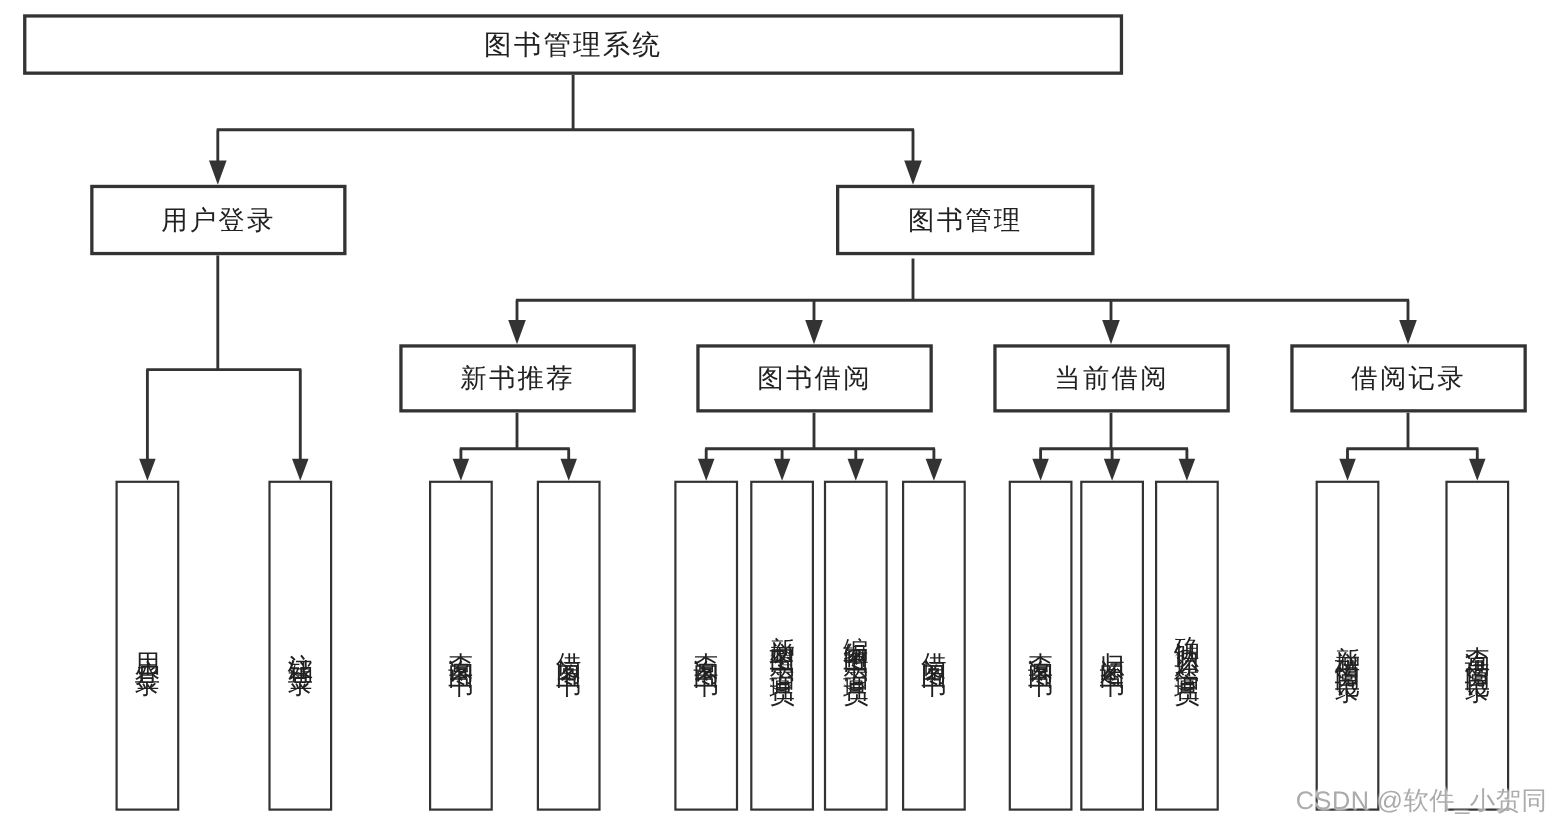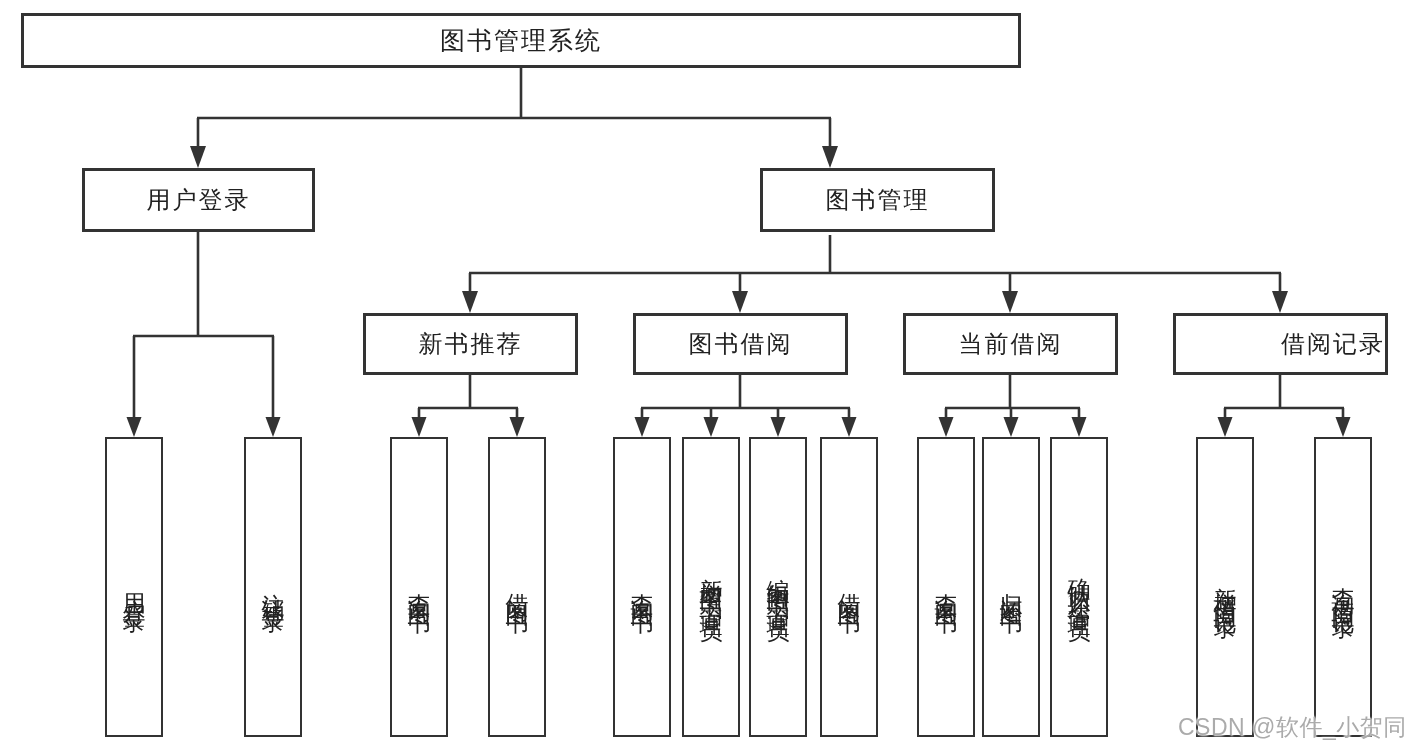--- a/index.html
+++ b/index.html
@@ -102,21 +102,21 @@
 
   <div class="node h-node" style="left:363px; top:313px; width:215px; height:62px;">
     <span>新书推荐</span>
   </div>
   <div class="node h-node" style="left:903px; top:313px; width:215px; height:62px;">
     <span>当前借阅</span>
   </div>
   <div class="node h-node" style="left:633px; top:313px; width:215px; height:62px;">
     <span>图书借阅</span>
   </div>
-  <div class="node h-node" style="left:1173px; top:313px; width:215px; height:62px;justify-content:flex-end;">
+  <div class="node h-node" style="left:1173px; top:313px; width:215px; height:62px;">
     <span>借阅记录</span>
   </div>
 
   <div class="node v-node" style="left:105px; top:437px; width:58px; height:300px;">
     <span class="vtext">用户登录</span>
   </div>
   <div class="node v-node" style="left:244px; top:437px; width:58px; height:300px;">
     <span class="vtext">注销登录</span>
   </div>
 

